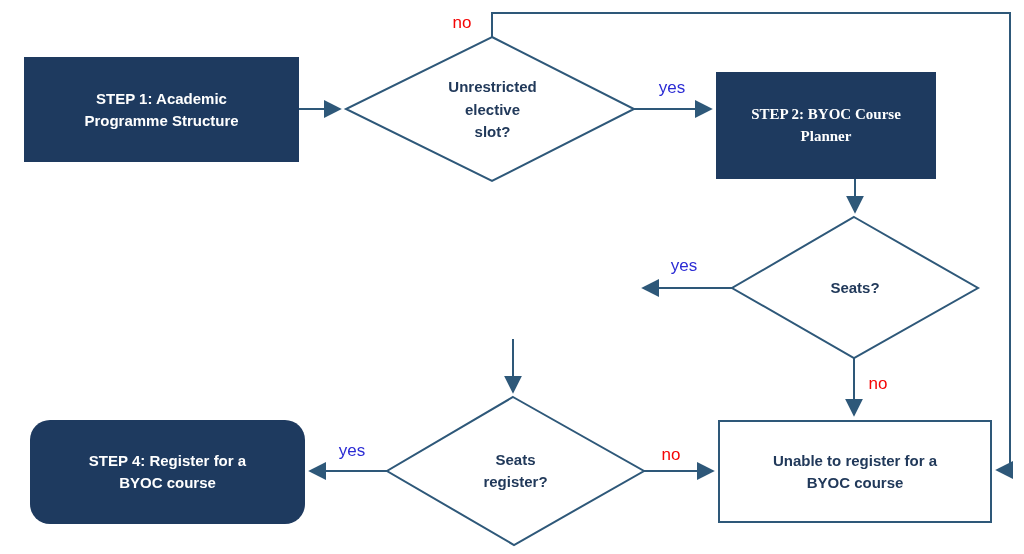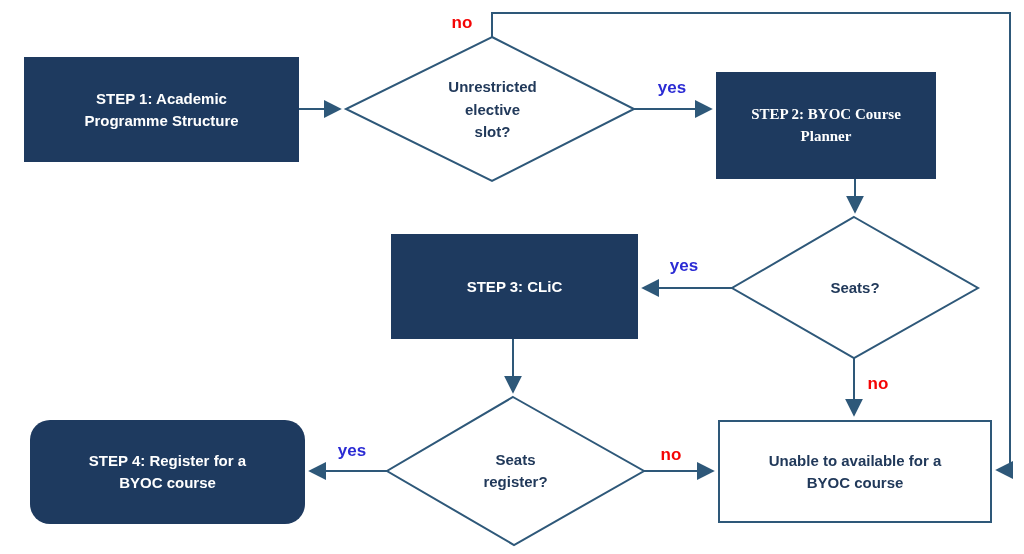--- a/index.html
+++ b/index.html
@@ -36,21 +36,21 @@
     text-align:center;
     font-weight:700;
     font-size:15px;
     line-height:1.5;
     color:#21395A;
     white-space:pre-line;
   }
   .edge-label{
     position:absolute;
     font-size:17px;
-    font-weight:700;
+    font-weight:400;
     transform:translate(-50%,-50%);
   }
   .edge-label.yes{color:#2B2BD4;}
   .edge-label.no{color:#F40505;}
 </style>
 </head>
 <body>
 
 <div id="canvas">
 
@@ -83,26 +83,25 @@
     <polygon points="854,217 978,288 854,358 732,288" fill="#ffffff" stroke="#2E5879" stroke-width="2"></polygon>
     <polygon points="513,397 644,471 514,545 387,471" fill="#ffffff" stroke="#2E5879" stroke-width="2"></polygon>
   </svg>
 
   <div class="node-box filled-box" style="left:24px;top:57px;width:275px;height:105px;">STEP 1: Academic
 Programme Structure</div>
 
   <div class="node-box filled-box" style="left:716px;top:72px;width:220px;height:107px;font-family:Liberation Serif, serif;">STEP 2: BYOC Course
 Planner</div>
 
-  <div class="node-box filled-box" style="left:391px;top:234px;width:247px;height:105px;">STEP 3: CLiC</div>
 
   <div class="node-box filled-box" style="left:30px;top:420px;width:275px;height:104px;border-radius:20px;">STEP 4: Register for a
 BYOC course</div>
 
-  <div class="node-box outlined-box" style="left:718px;top:420px;width:274px;height:103px;">Unable to available for a
+  <div class="node-box outlined-box" style="left:718px;top:420px;width:274px;height:103px;">Unable to register for a
 BYOC course</div>
 
   <div class="diamond-label" style="left:425px;top:62px;width:135px;height:96px;">Unrestricted
 elective
 slot?</div>
 
   <div class="diamond-label" style="left:790px;top:262px;width:130px;height:52px;">Seats?</div>
 
   <div class="diamond-label" style="left:448px;top:424px;width:135px;height:94px;">Seats
 register?</div>

